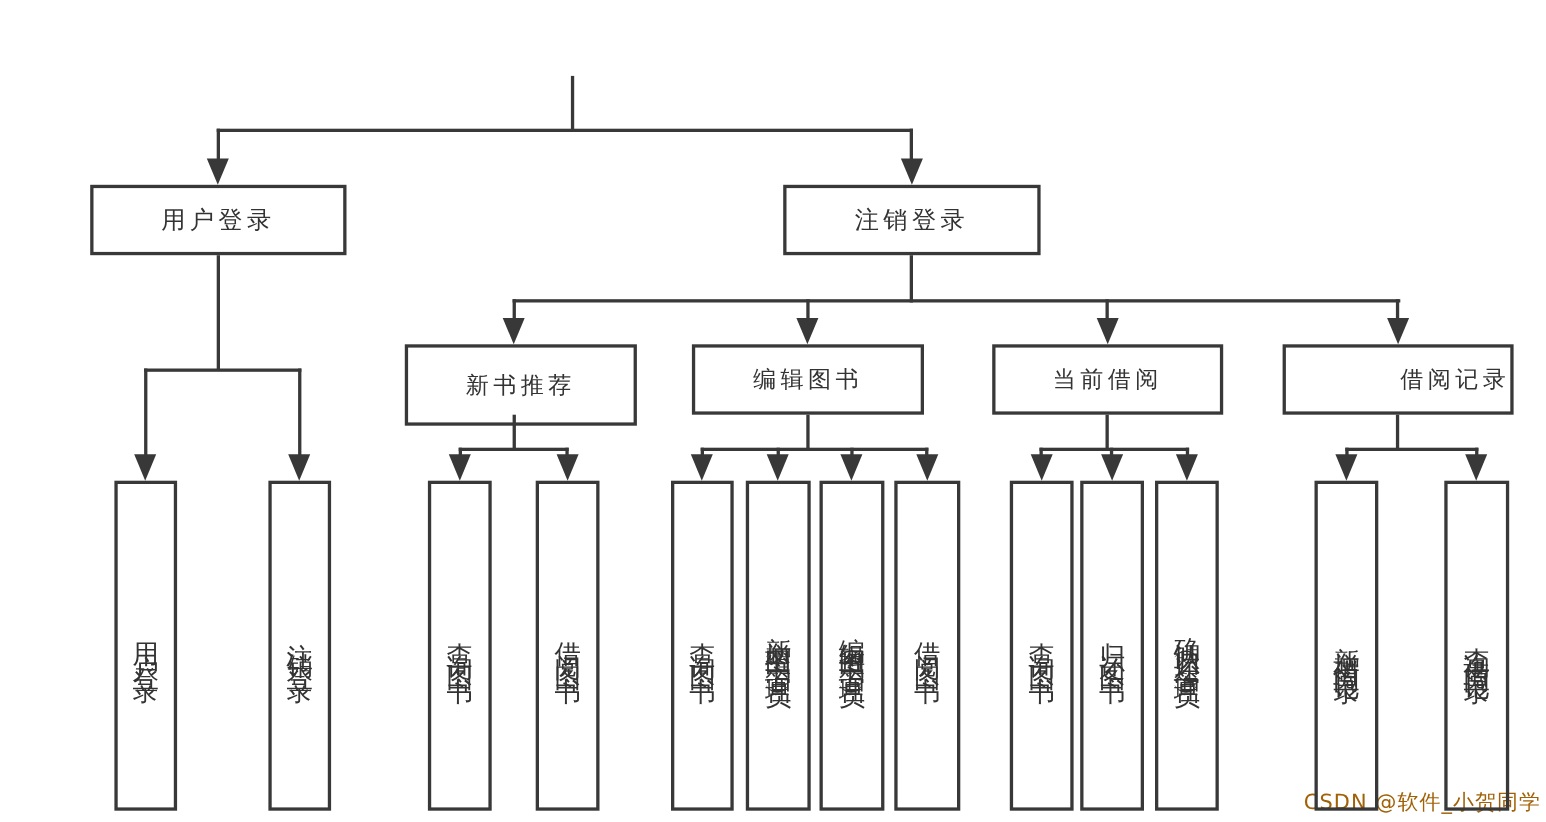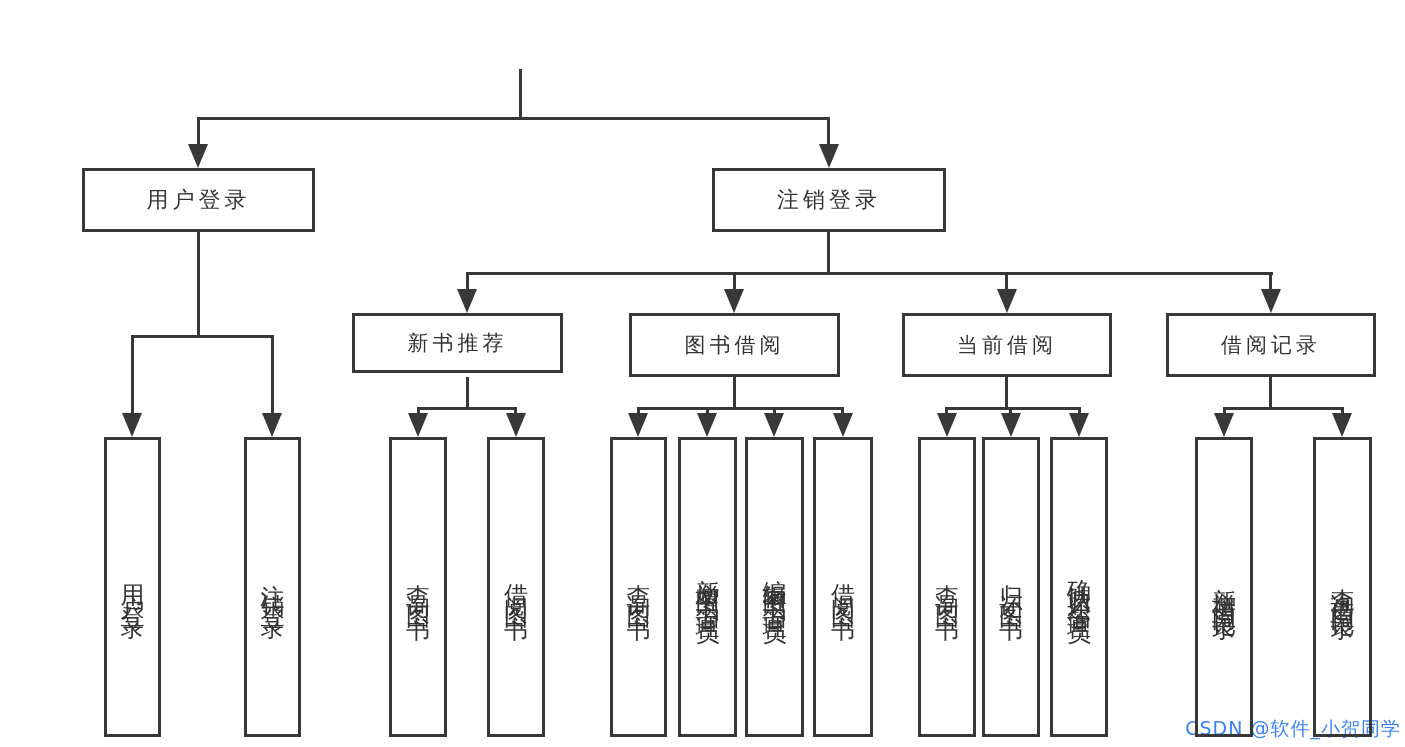--- a/index.html
+++ b/index.html
@@ -16,24 +16,24 @@
     background:transparent;
     display:flex;align-items:center;justify-content:center;
     box-sizing:border-box;
     color:#333333;
     z-index:2;
   }
   .hbox{font-size:21px;letter-spacing:4px;}
   .root{left:20px;top:13px;width:1003px;height:56px;}
   .lvl2a{left:82px;top:168px;width:233px;height:64px;font-size:22px;}
   .lvl2b{left:712px;top:168px;width:234px;height:64px;font-size:22px;}
-  .l3a{left:352px;top:313px;width:211px;height:60px;align-items:center;}
+  .l3a{left:368px;top:313px;width:211px;height:74px;align-items:center;}
   .l3b{left:629px;top:313px;width:211px;height:64px;}
   .l3c{left:902px;top:313px;width:210px;height:64px;}
-  .l3d{left:1166px;top:313px;width:210px;height:64px;}
+  .l3d{left:1166px;top:313px;width:210px;height:64px;justify-content:flex-end;}
   .leaf{top:437px;height:300px;}
   .vtext{
     writing-mode:vertical-rl;
     text-orientation:mixed;
     font-size:24px;
     letter-spacing:11px;
     line-height:1;
     color:#333333;
   }
   .leaf.long .vtext{letter-spacing:6px;}
@@ -43,21 +43,21 @@
     position:absolute;width:0;height:0;
     border-left:10px solid transparent;
     border-right:10px solid transparent;
     border-top:24px solid #383838;
     z-index:2;
   }
   .watermark{
     position:absolute;
     top:716px;right:4px;
     font-size:19px;
-    color:#3b82f6;
+    color:#a16207;
     letter-spacing:1px;
     z-index:1;
     white-space:nowrap;
   }
 </style>
 </head>
 <body>
 
 <div class="stage">
 
@@ -68,21 +68,21 @@
     <span>用户登录</span>
   </div>
   <div class="box hbox lvl2b">
     <span>注销登录</span>
   </div>
 
   <div class="box hbox l3a">
     <span>新书推荐</span>
   </div>
   <div class="box hbox l3b">
-    <span>图书借阅</span>
+    <span>编辑图书</span>
   </div>
   <div class="box hbox l3c">
     <span>当前借阅</span>
   </div>
   <div class="box hbox l3d">
     <span>借阅记录</span>
   </div>
 
   <div class="box leaf" style="left:104px;width:57px;">
     <span class="vtext">用户登录</span>

